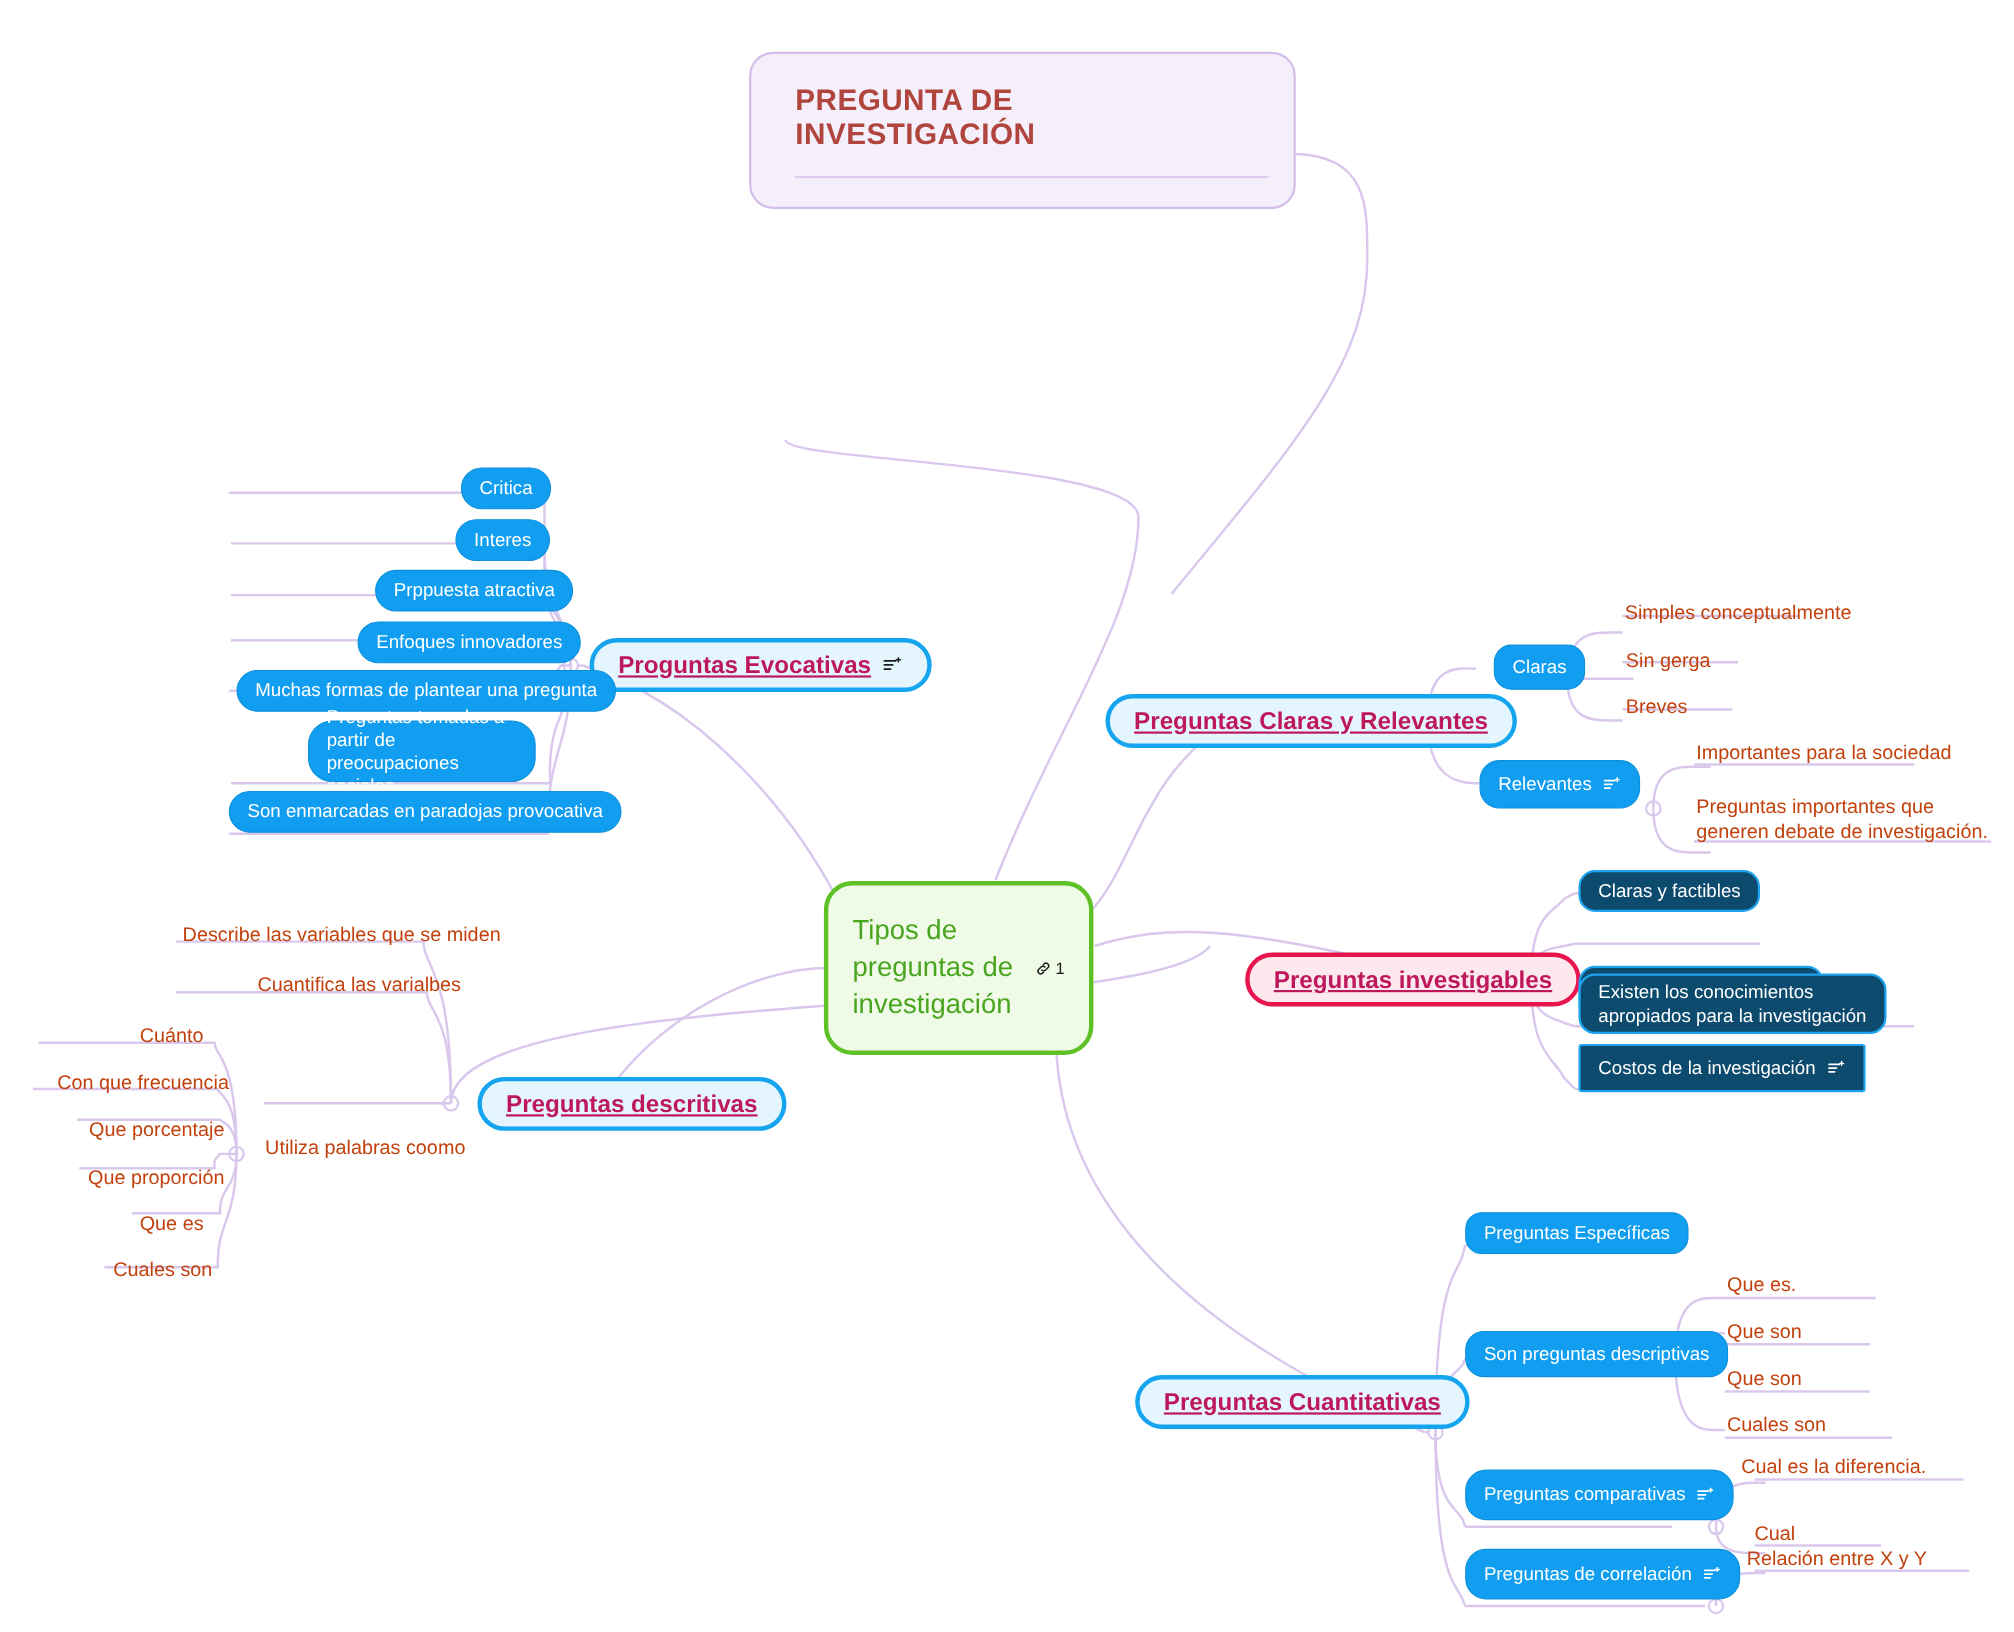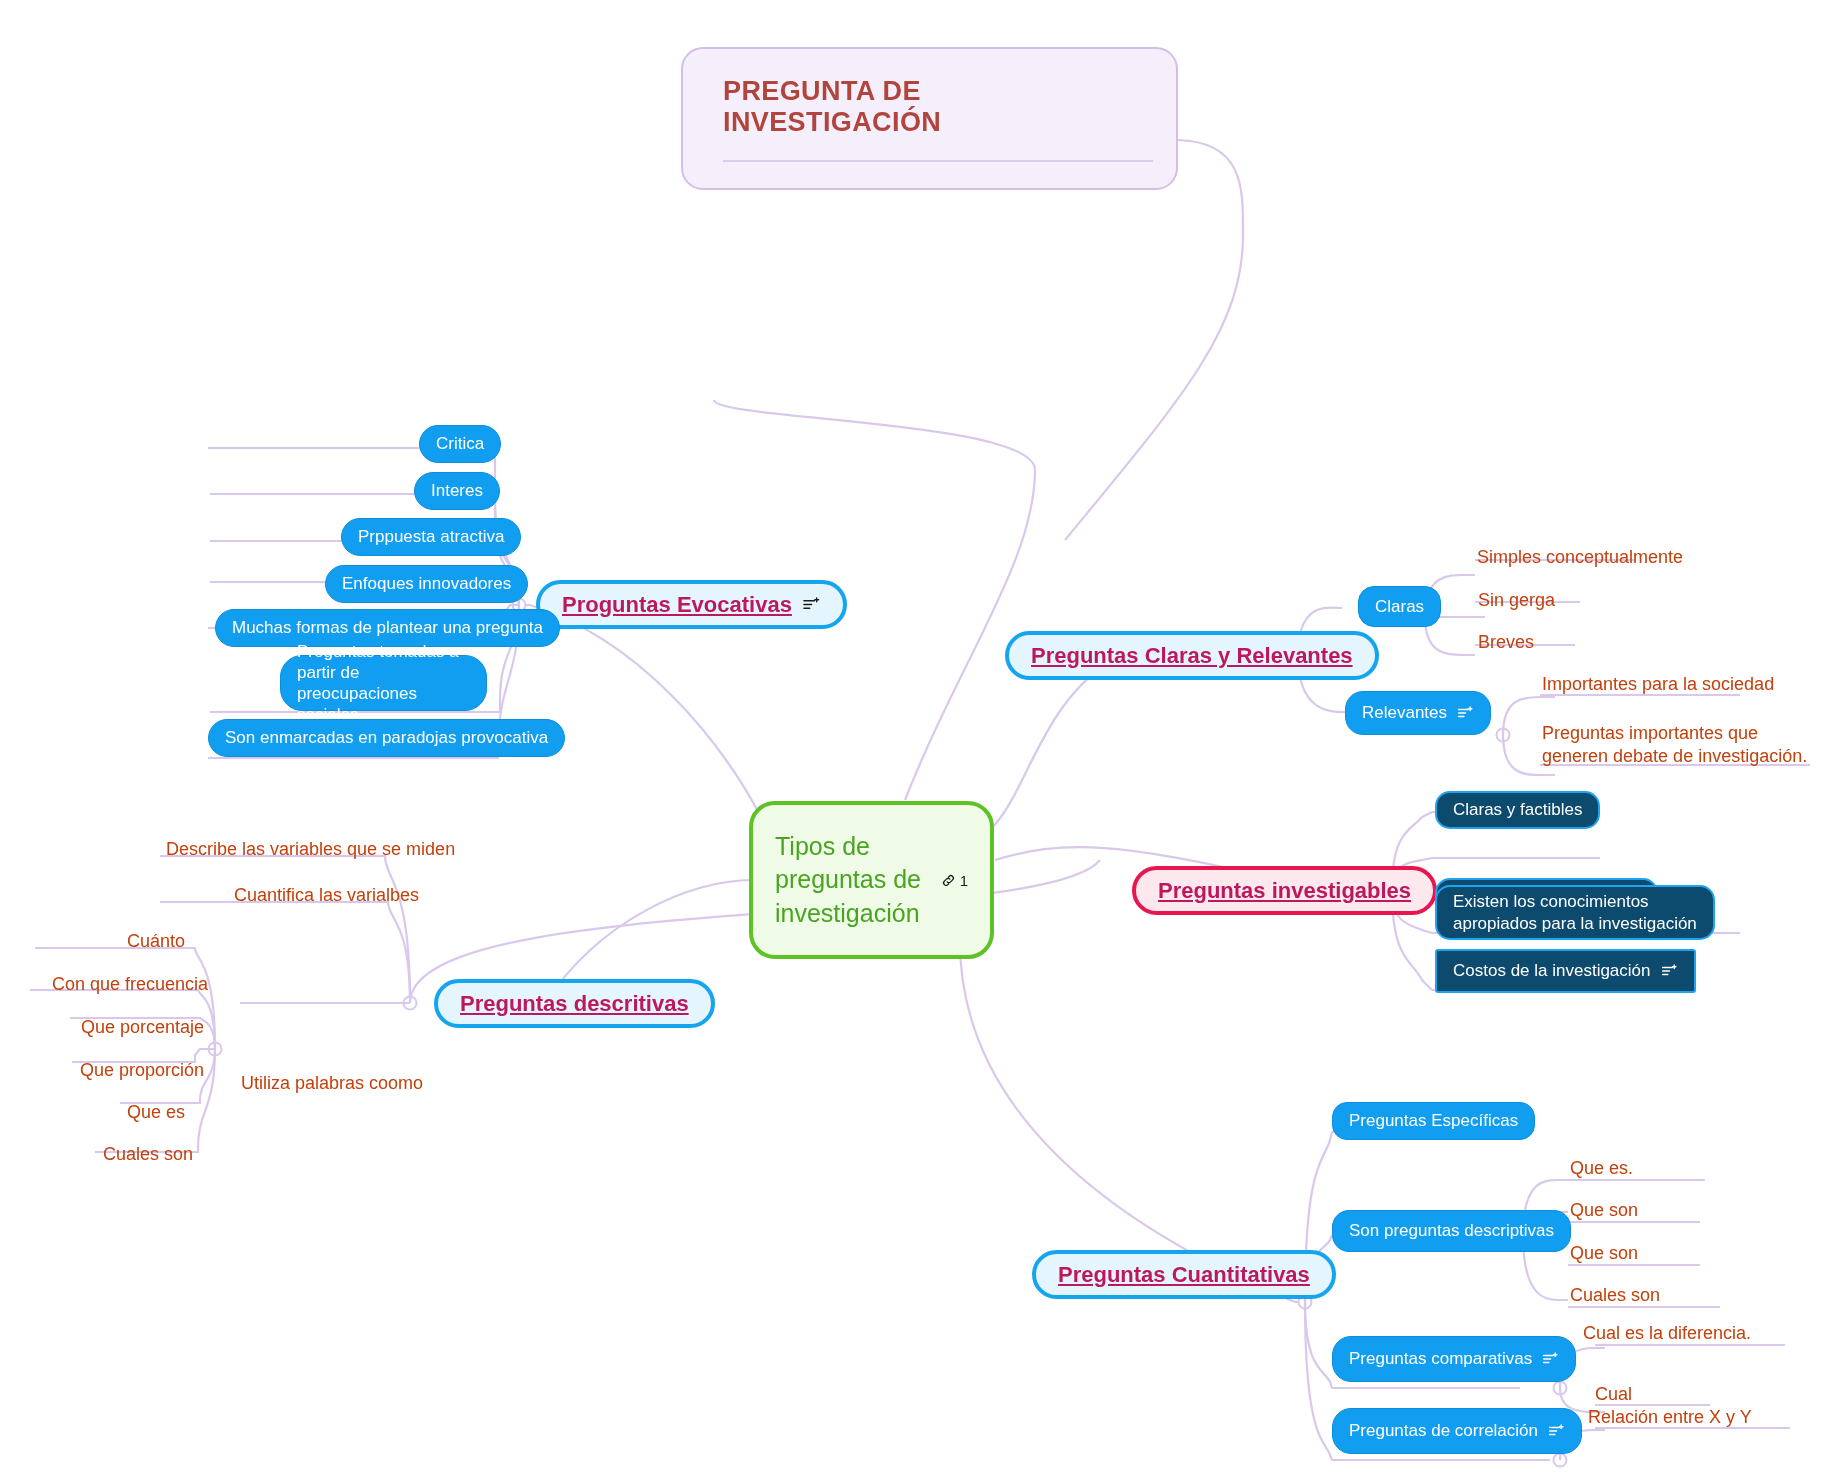--- a/index.html
+++ b/index.html
@@ -313,21 +313,21 @@
         </svg>
     </span>
   </div>
 
   <div class="node l1" style="left:434px;top:979px;">
     <span class="txt">Preguntas descritivas</span>
   </div>
 
   <div class="leaf" style="left:166px;top:838px;">Describe las variables que se miden</div>
   <div class="leaf" style="left:234px;top:884px;">Cuantifica las varialbes</div>
-  <div class="leaf" style="left:241px;top:1032px;margin-top:40px;">Utiliza palabras coomo</div>
+  <div class="leaf" style="left:241px;top:1032px;">Utiliza palabras coomo</div>
 
   <div class="leaf" style="left:127px;top:930px;">Cuánto</div>
   <div class="leaf" style="left:52px;top:973px;">Con que frecuencia</div>
   <div class="leaf" style="left:81px;top:1016px;">Que porcentaje</div>
   <div class="leaf" style="left:80px;top:1059px;">Que proporción</div>
   <div class="leaf" style="left:127px;top:1101px;">Que es</div>
   <div class="leaf" style="left:103px;top:1143px;">Cuales son</div>
 
   <div class="node l1" style="left:1032px;top:1250px;">
     <span class="txt">Preguntas Cuantitativas</span>

